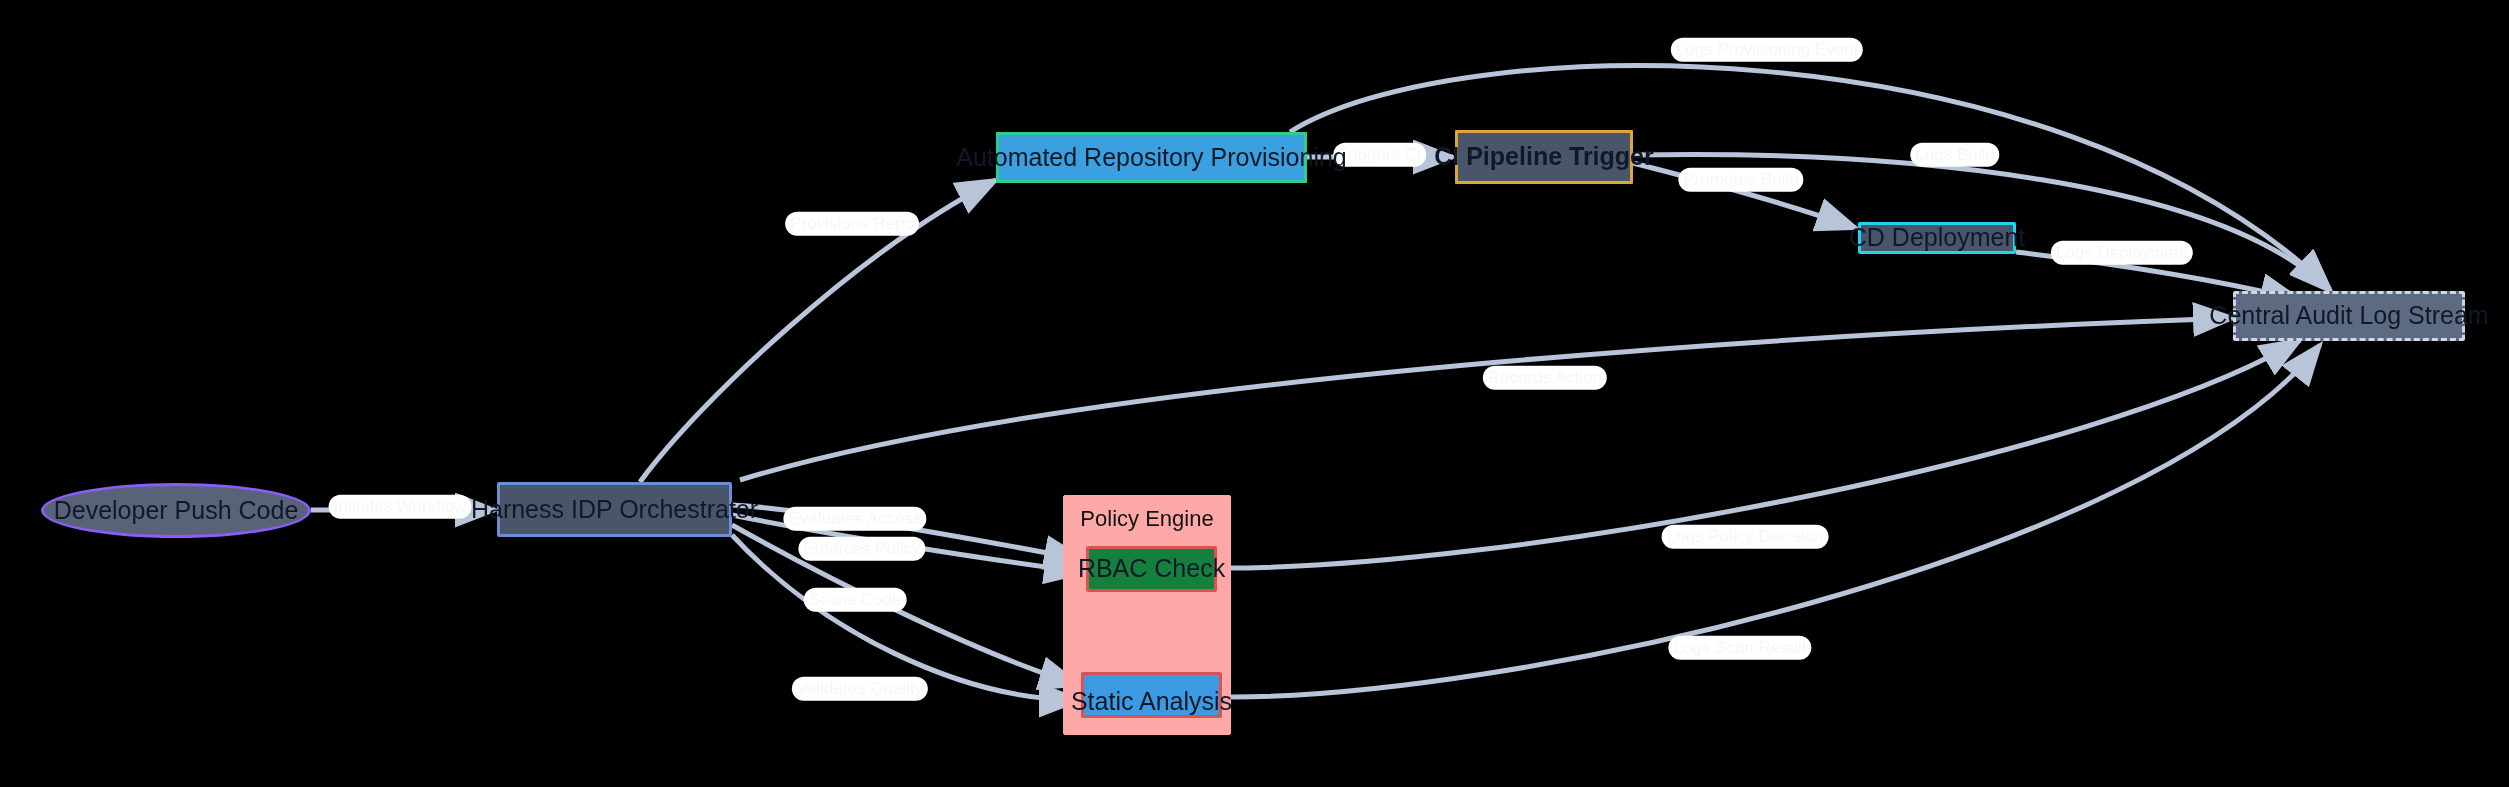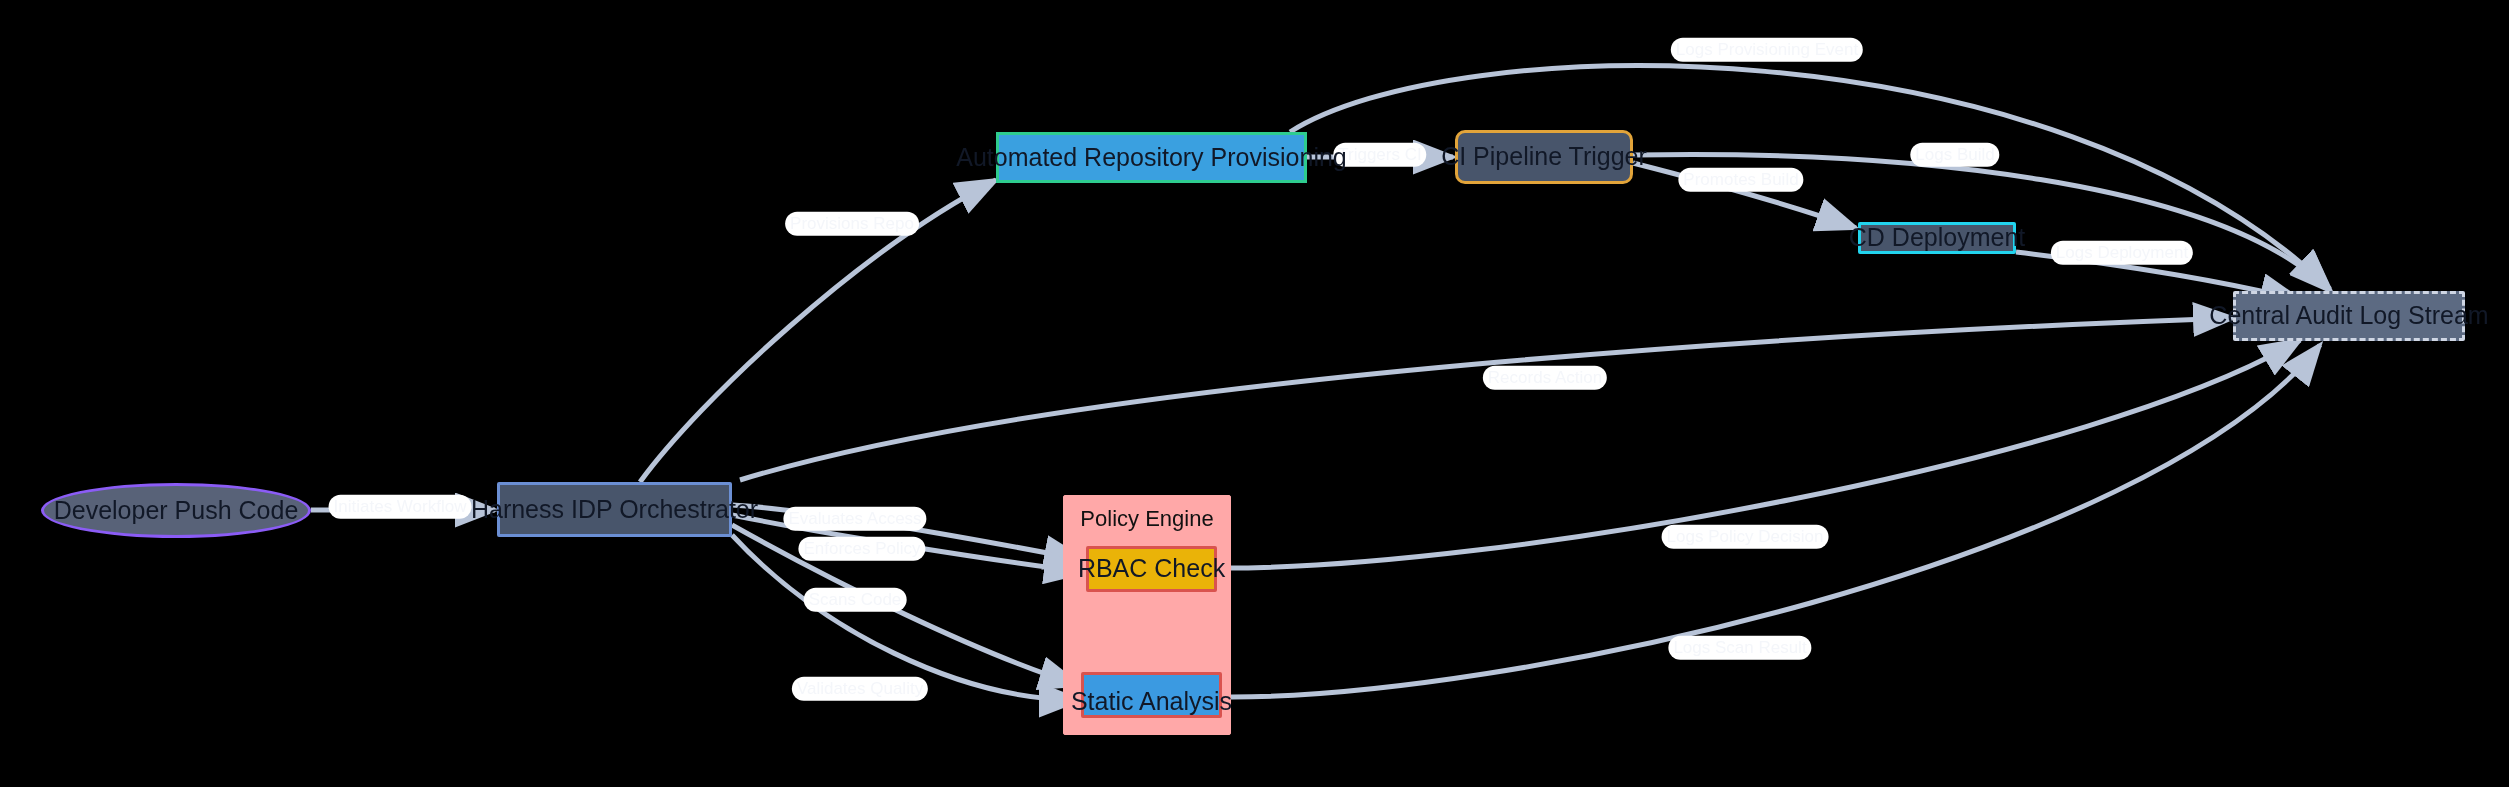--- a/index.html
+++ b/index.html
@@ -49,21 +49,22 @@
   }
   .node-green {
     background: #3aa0e0;
     border: 3px solid #2ecc8f;
     border-radius: 0;
     align-items: center;
   }
   .node-orange {
     background: #48556b;
     border: 3px solid #e2a43a;
-    border-radius: 10px;
+    border-radius: 1px;
+    font-weight: bold;
   }
   .node-cyan {
     background: #48556b;
     border: 3px solid #22d3ee;
     border-radius: 2px;
   }
   .node-dashed {
     background: #5c6a82;
     border: 3px dashed #cfd6e4;
     border-radius: 2px;
@@ -156,21 +157,21 @@
       </div>
       <div class="node node-orange" style="left: 1455px; top: 130px; width: 178px; height: 54px; background: rgb(72, 85, 107); border-color: rgb(226, 164, 58);">
         <span>CI Pipeline Trigger</span>
       </div>
       <div class="node node-cyan" style="left: 1858px; top: 222px; width: 158px; height: 32px; background: rgb(72, 85, 107); border-color: rgb(34, 211, 238);">
         <span>CD Deployment</span>
       </div>
       <div class="node node-dashed" style="left: 2233px; top: 291px; width: 232px; height: 50px; background: rgb(92, 106, 130); border-color: rgb(207, 214, 228);">
         <span>Central Audit Log Stream</span>
       </div>
-      <div class="node node-red-dark" style="left: 1086px; top: 546px; width: 131px; height: 46px; background: #eab308; border-color: rgb(217, 83, 79);">
+      <div class="node node-red-dark" style="left: 1086px; top: 546px; width: 131px; height: 46px; background: #15803d; border-color: rgb(217, 83, 79);">
         <span>RBAC Check</span>
       </div>
       <div class="node node-red-blue" style="left: 1081px; top: 672px; width: 141px; height: 46px; background: rgb(59, 154, 225); border-color: rgb(217, 83, 79);">
         <span>Static Analysis</span>
       </div>
     </div>
   <div id="label-layer">
       <div class="edge-label" style="left: 400px; top: 507px;">Initiates Workflow</div>
       <div class="edge-label" style="left: 852px; top: 224px;">Provisions Repo</div>
       <div class="edge-label" style="left: 1380px; top: 155px;">Triggers CI</div>

